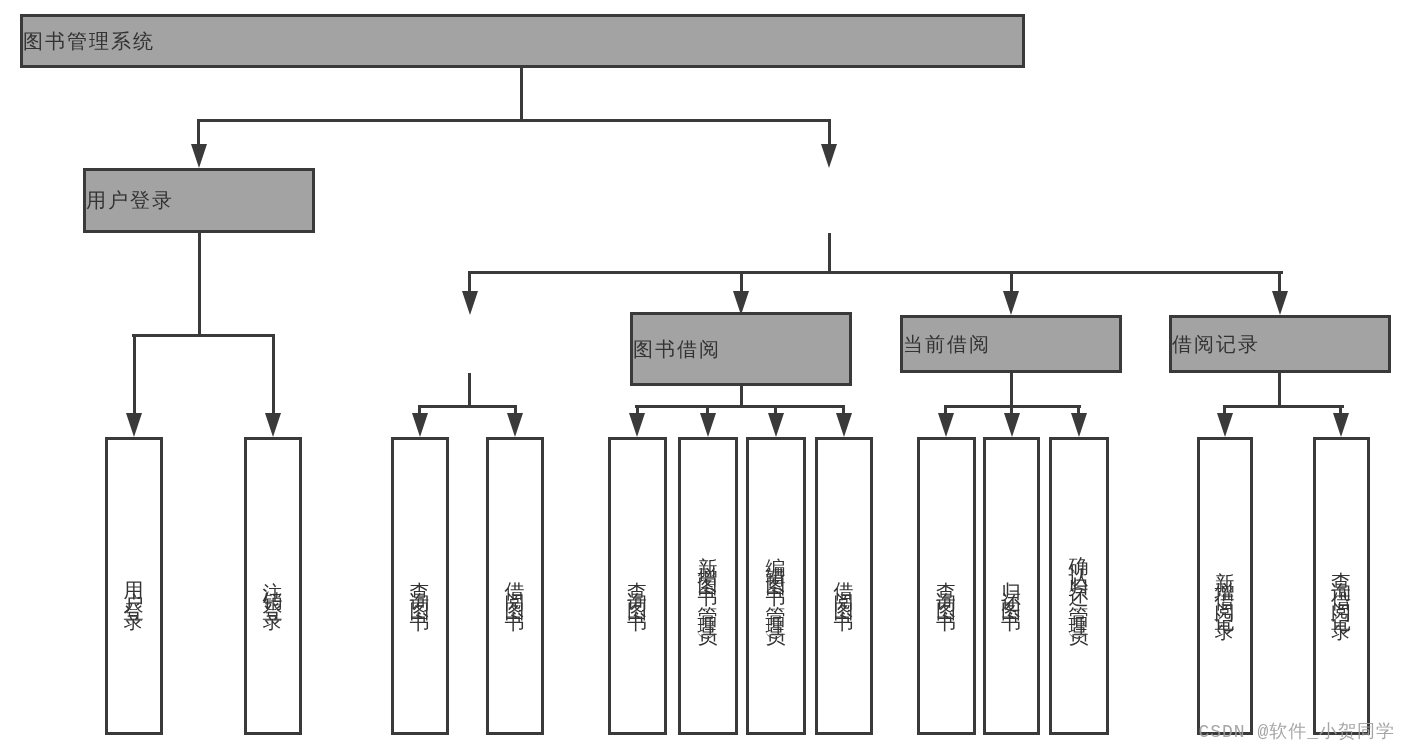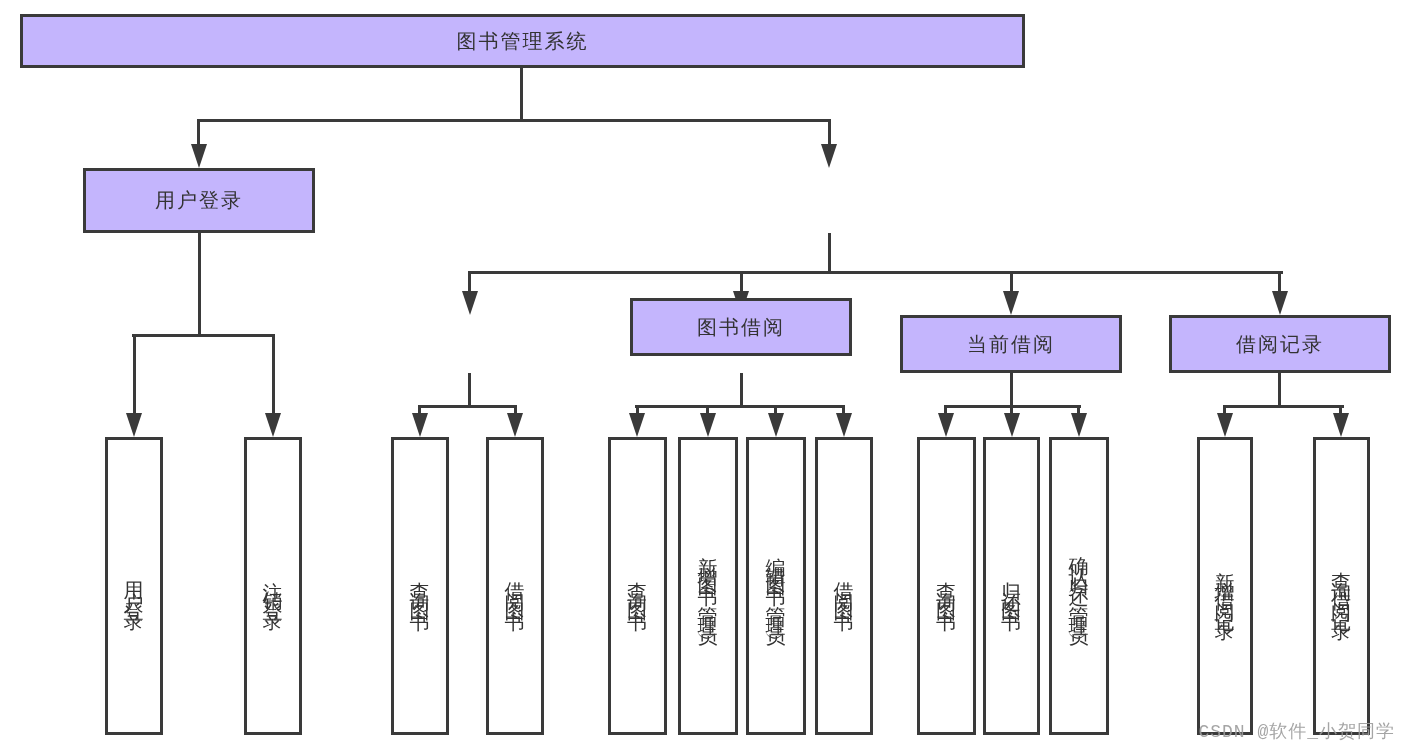--- a/index.html
+++ b/index.html
@@ -15,24 +15,24 @@
     position:relative;
     width:1405px;
     height:747px;
     background:var(--bg);
     overflow:hidden;
   }
   
   .node{
     position:absolute;
     border:3px solid var(--line);
-    background:#c4b5fd;
+    background:#a3a3a3;
     display:flex;
     align-items:center;
-    justify-content:center;
+    justify-content:flex-start;
     font-size:20px;
     letter-spacing:2px;
     color:var(--text);
     z-index:2;
   }
   .vnode{
     position:absolute;
     border:3px solid var(--line);
     background:#fff;
     display:flex;
@@ -104,21 +104,21 @@
   <div class="hline" style="left:468px;top:271px;width:815px"></div>
   <div class="vline" style="left:468px;top:271px;height:22px"></div>
   <div class="vline" style="left:740px;top:271px;height:22px"></div>
   <div class="vline" style="left:1010px;top:271px;height:22px"></div>
   <div class="vline" style="left:1278px;top:271px;height:22px"></div>
   <div class="arrow" style="left:462px;top:291px"></div>
   <div class="arrow" style="left:733px;top:291px"></div>
   <div class="arrow" style="left:1003px;top:291px"></div>
   <div class="arrow" style="left:1272px;top:291px"></div>
 
-  <div class="node" style="left:630px;top:298px;width:222px;height:58px">
+  <div class="node" style="left:630px;top:312px;width:222px;height:74px">
     <span>图书借阅</span>
   </div>
   <div class="node" style="left:900px;top:315px;width:222px;height:58px">
     <span>当前借阅</span>
   </div>
   <div class="node" style="left:1169px;top:315px;width:222px;height:58px">
     <span>借阅记录</span>
   </div>
 
   <div class="vline" style="left:468px;top:373px;height:35px"></div>

